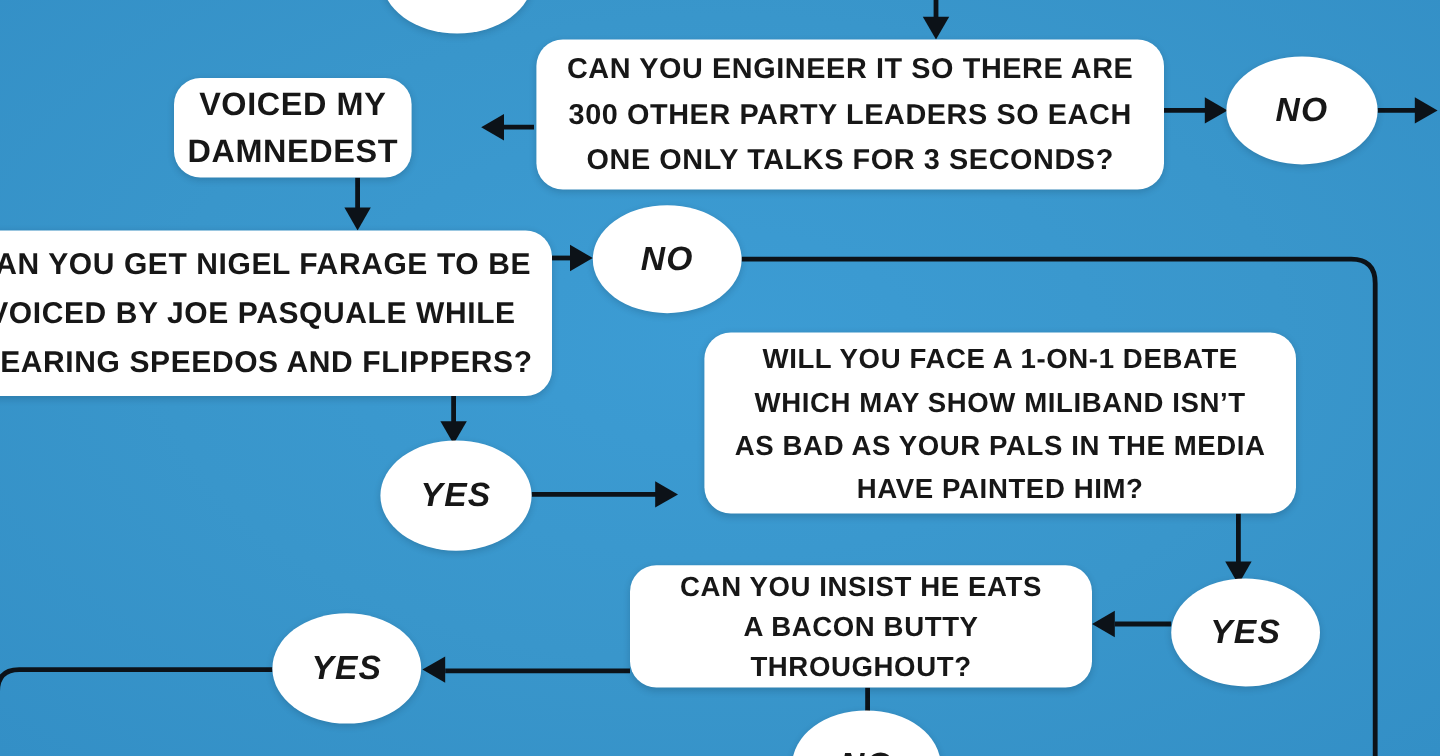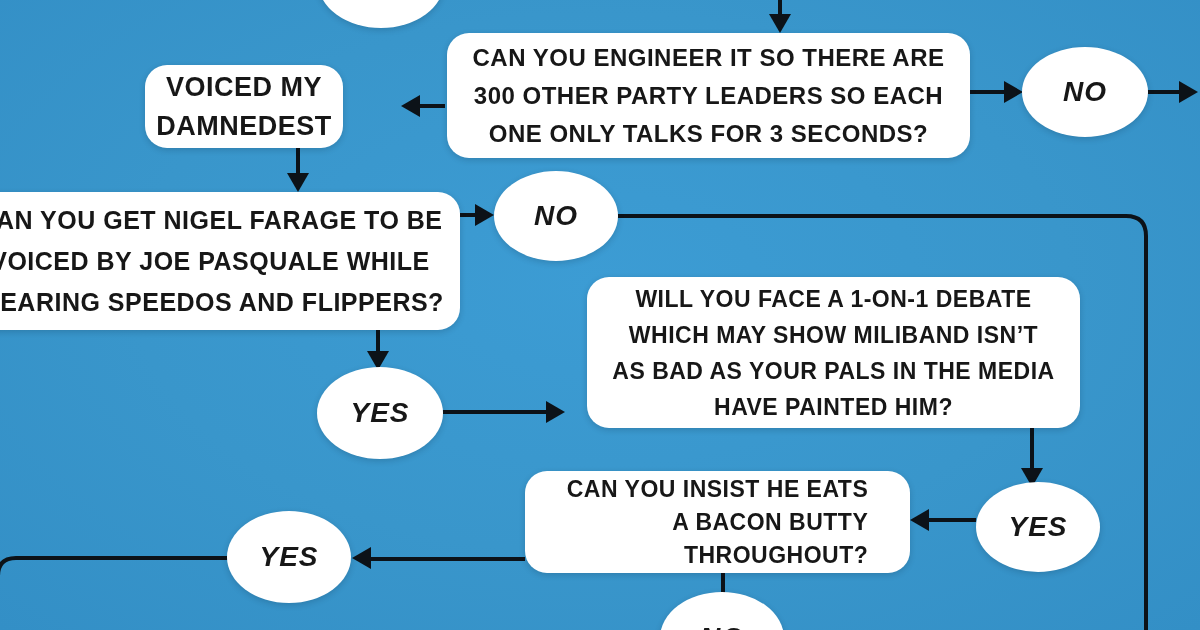--- a/index.html
+++ b/index.html
@@ -22,21 +22,21 @@
   .n-engineer{left:447px;top:33px;width:523px;height:125px;}
   .n-engineer .node-text{font-size:24px;line-height:38px;}
   .n-no-top{left:1022px;top:47px;width:126px;height:90px;}
   .n-farage{left:-40px;top:192px;width:500px;height:138px;}
   .n-farage .node-text{font-size:25px;line-height:41px;}
   .n-no-mid{left:494px;top:171px;width:124px;height:90px;}
   .n-debate{left:567px;top:277px;width:493px;height:151px;margin-left:20px;}
   .n-debate .node-text{font-size:23px;line-height:36px;}
   .n-yes-mid{left:317px;top:367px;width:126px;height:92px;}
   .n-bacon{left:525px;top:471px;width:385px;height:102px;}
-  .n-bacon .node-text{font-size:23px;line-height:33px;text-align:right;}
+  .n-bacon .node-text{font-size:23px;line-height:33px;}
   .n-yes-right{left:976px;top:482px;width:124px;height:90px;}
   .n-yes-bottom{left:227px;top:511px;width:124px;height:92px;}
   .n-no-bottom{left:660px;top:592px;width:124px;height:92px;}
   .ellipse .node-text{font-size:28px;letter-spacing:1px;font-style:italic;}
   svg .stroke{fill:none;stroke:#0c1218;stroke-width:4;}
   svg .head{fill:#0c1218;stroke:none;}
 </style>
 </head>
 <body>
 

